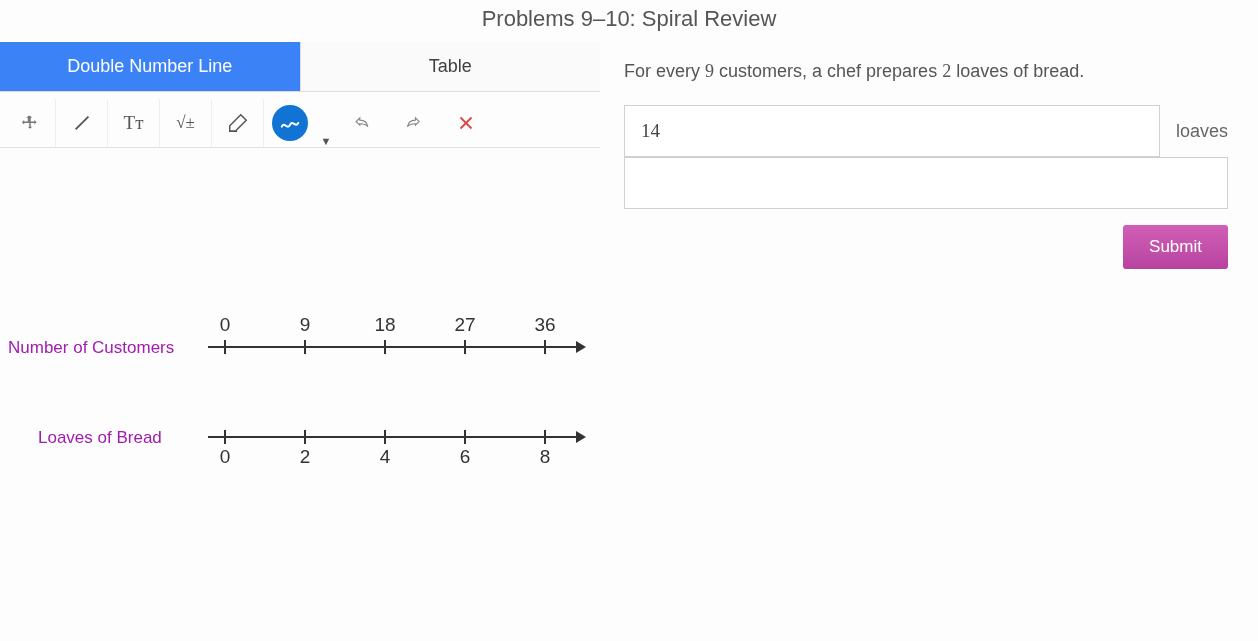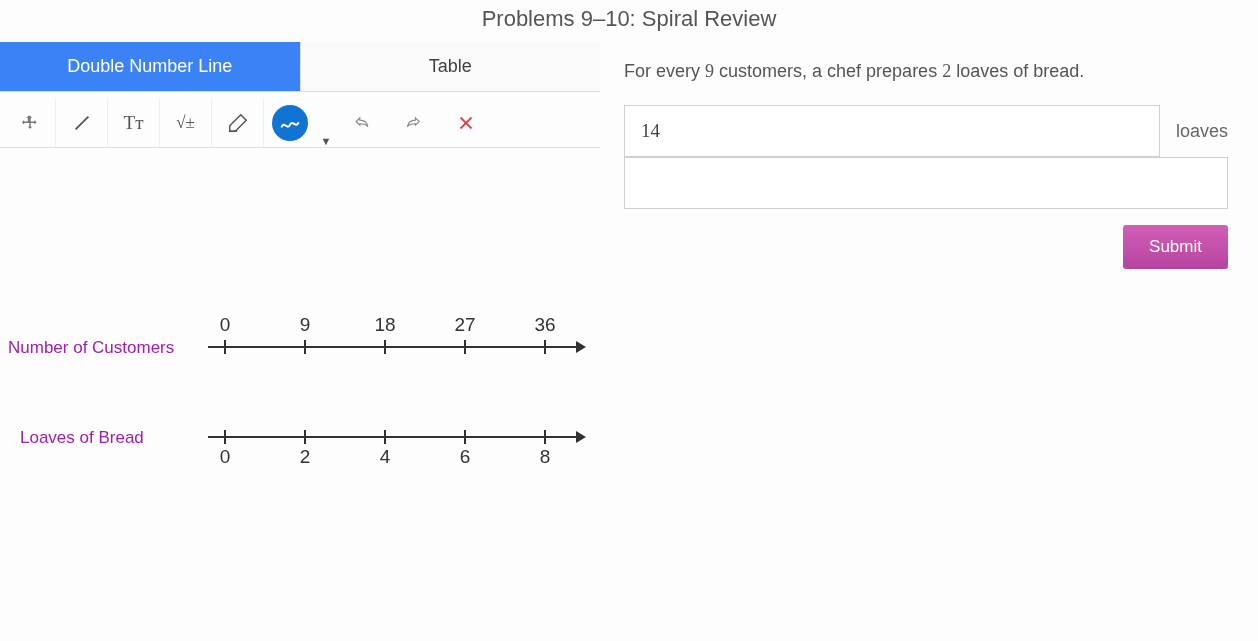--- a/index.html
+++ b/index.html
@@ -236,21 +236,21 @@
         <span class="ticklabel" style="left:297px">9</span>
         <span class="tick" style="left:376px"></span>
         <span class="ticklabel" style="left:377px">18</span>
         <span class="tick" style="left:456px"></span>
         <span class="ticklabel" style="left:457px">27</span>
         <span class="tick" style="left:536px"></span>
         <span class="ticklabel" style="left:537px">36</span>
       </div>
 
       <div class="numline" style="margin-top:60px">
-        <span class="label" style="left:12px">Loaves of Bread</span>
+        <span class="label" style="left:30px">Loaves of Bread</span>
         <div class="axis"></div>
         <span class="tick" style="left:216px"></span>
         <span class="ticklabel below" style="left:217px">0</span>
         <span class="tick" style="left:296px"></span>
         <span class="ticklabel below" style="left:297px">2</span>
         <span class="tick" style="left:376px"></span>
         <span class="ticklabel below" style="left:377px">4</span>
         <span class="tick" style="left:456px"></span>
         <span class="ticklabel below" style="left:457px">6</span>
         <span class="tick" style="left:536px"></span>

